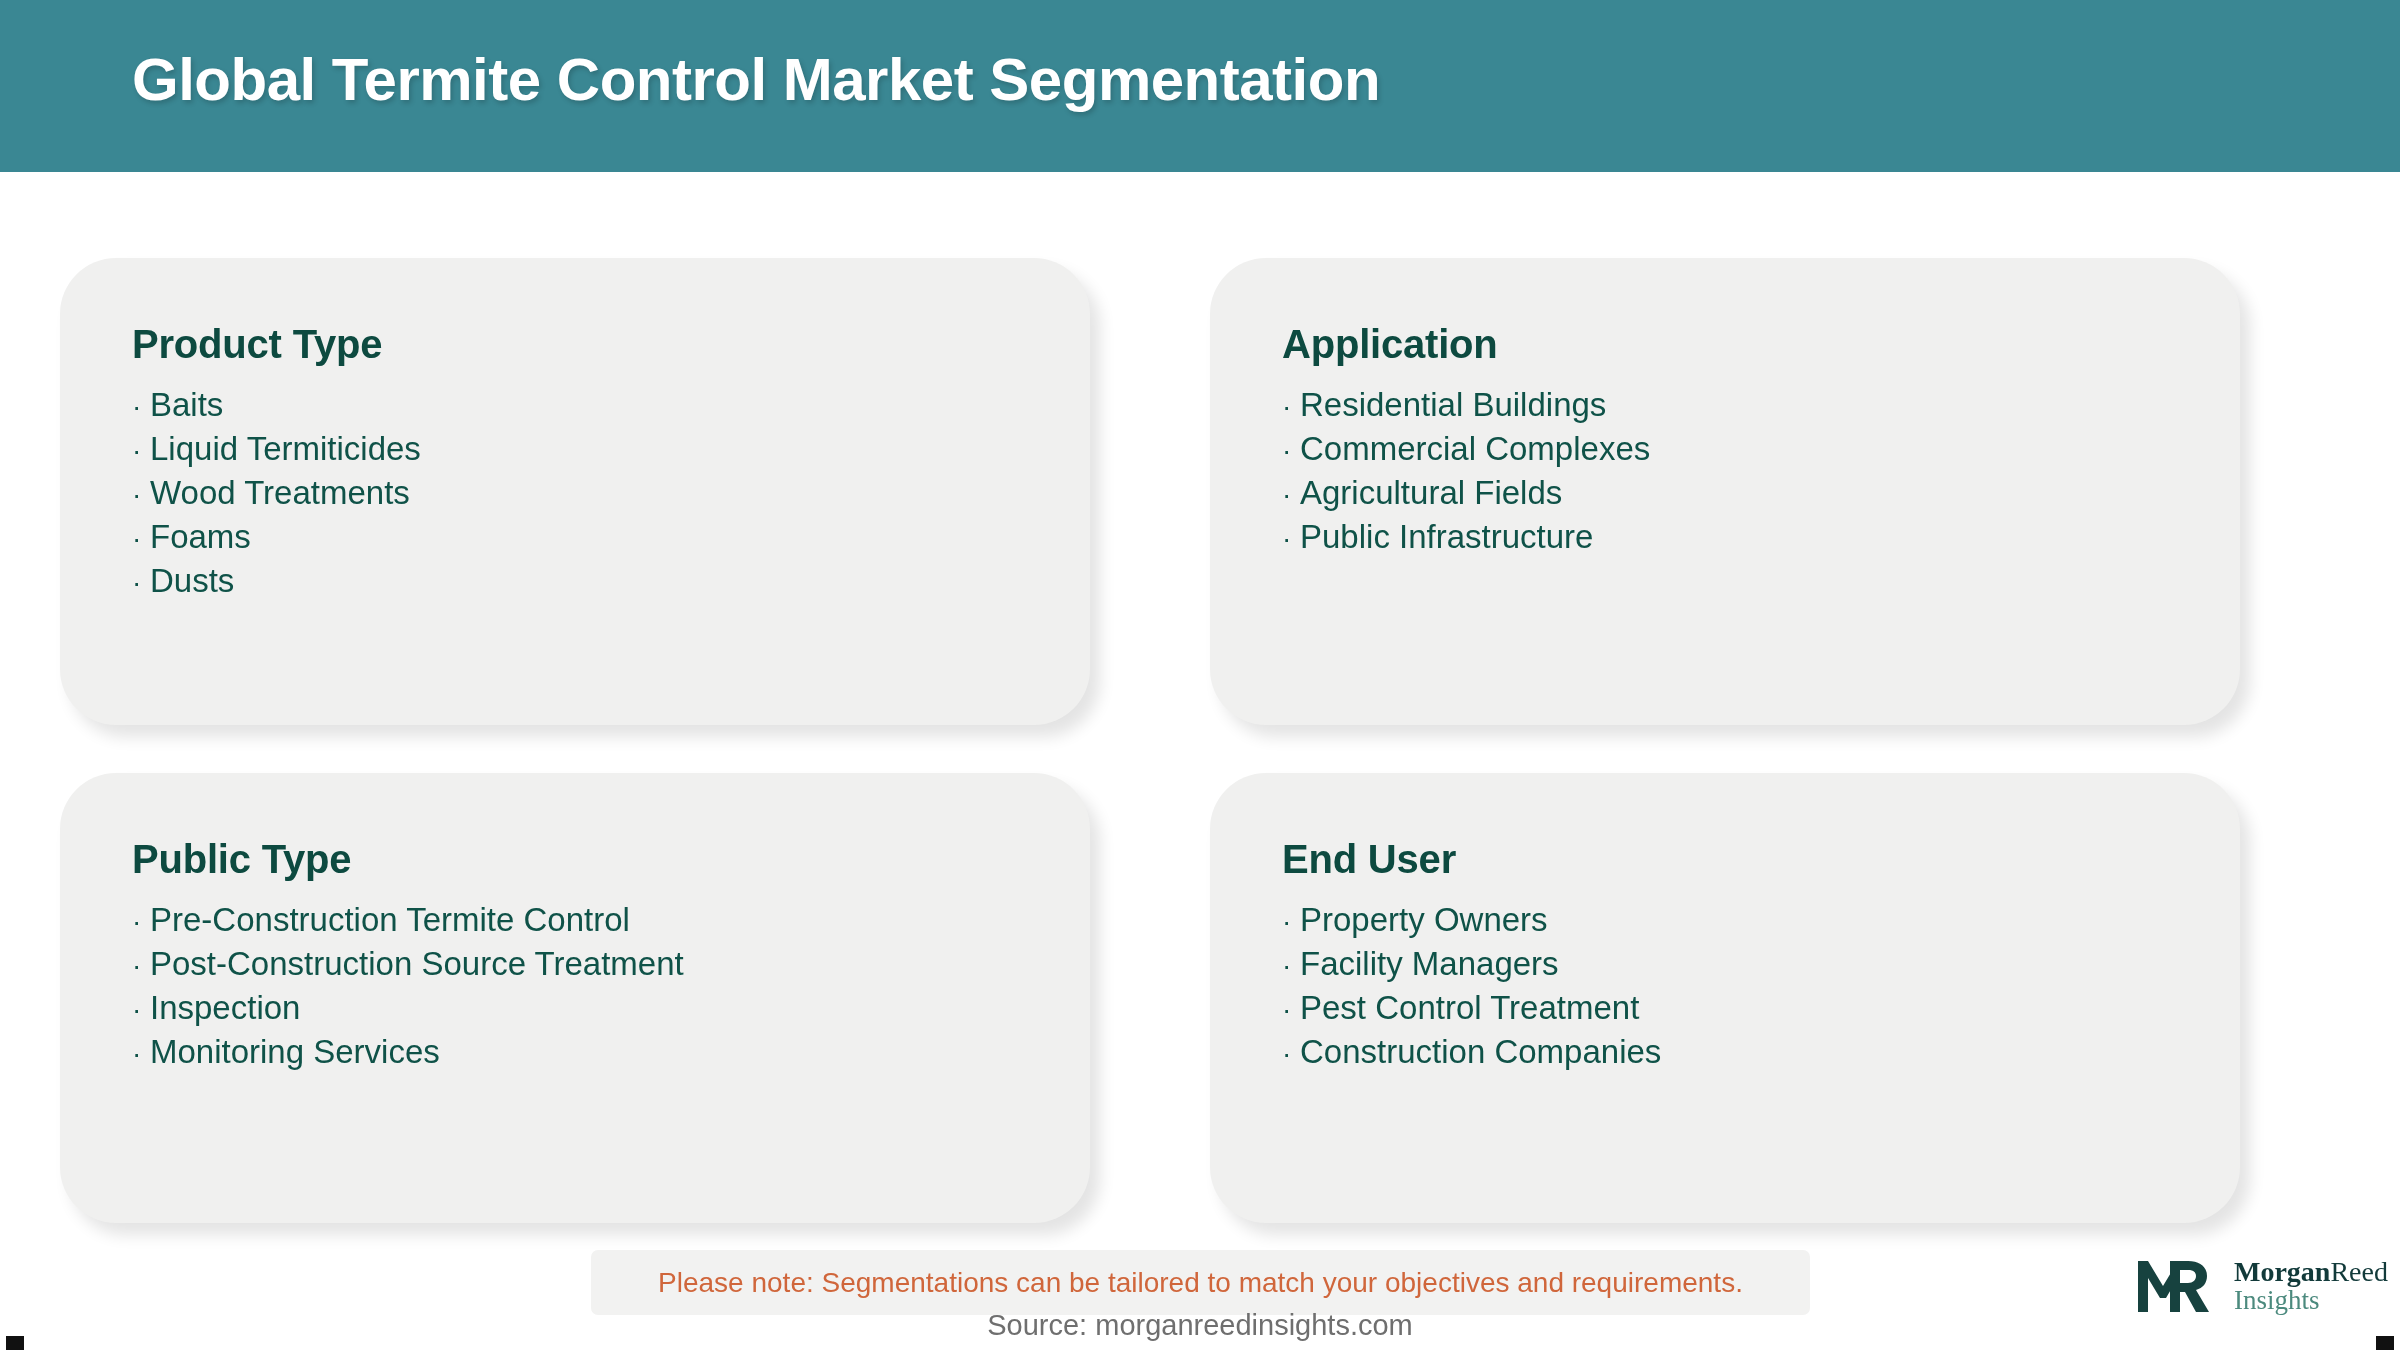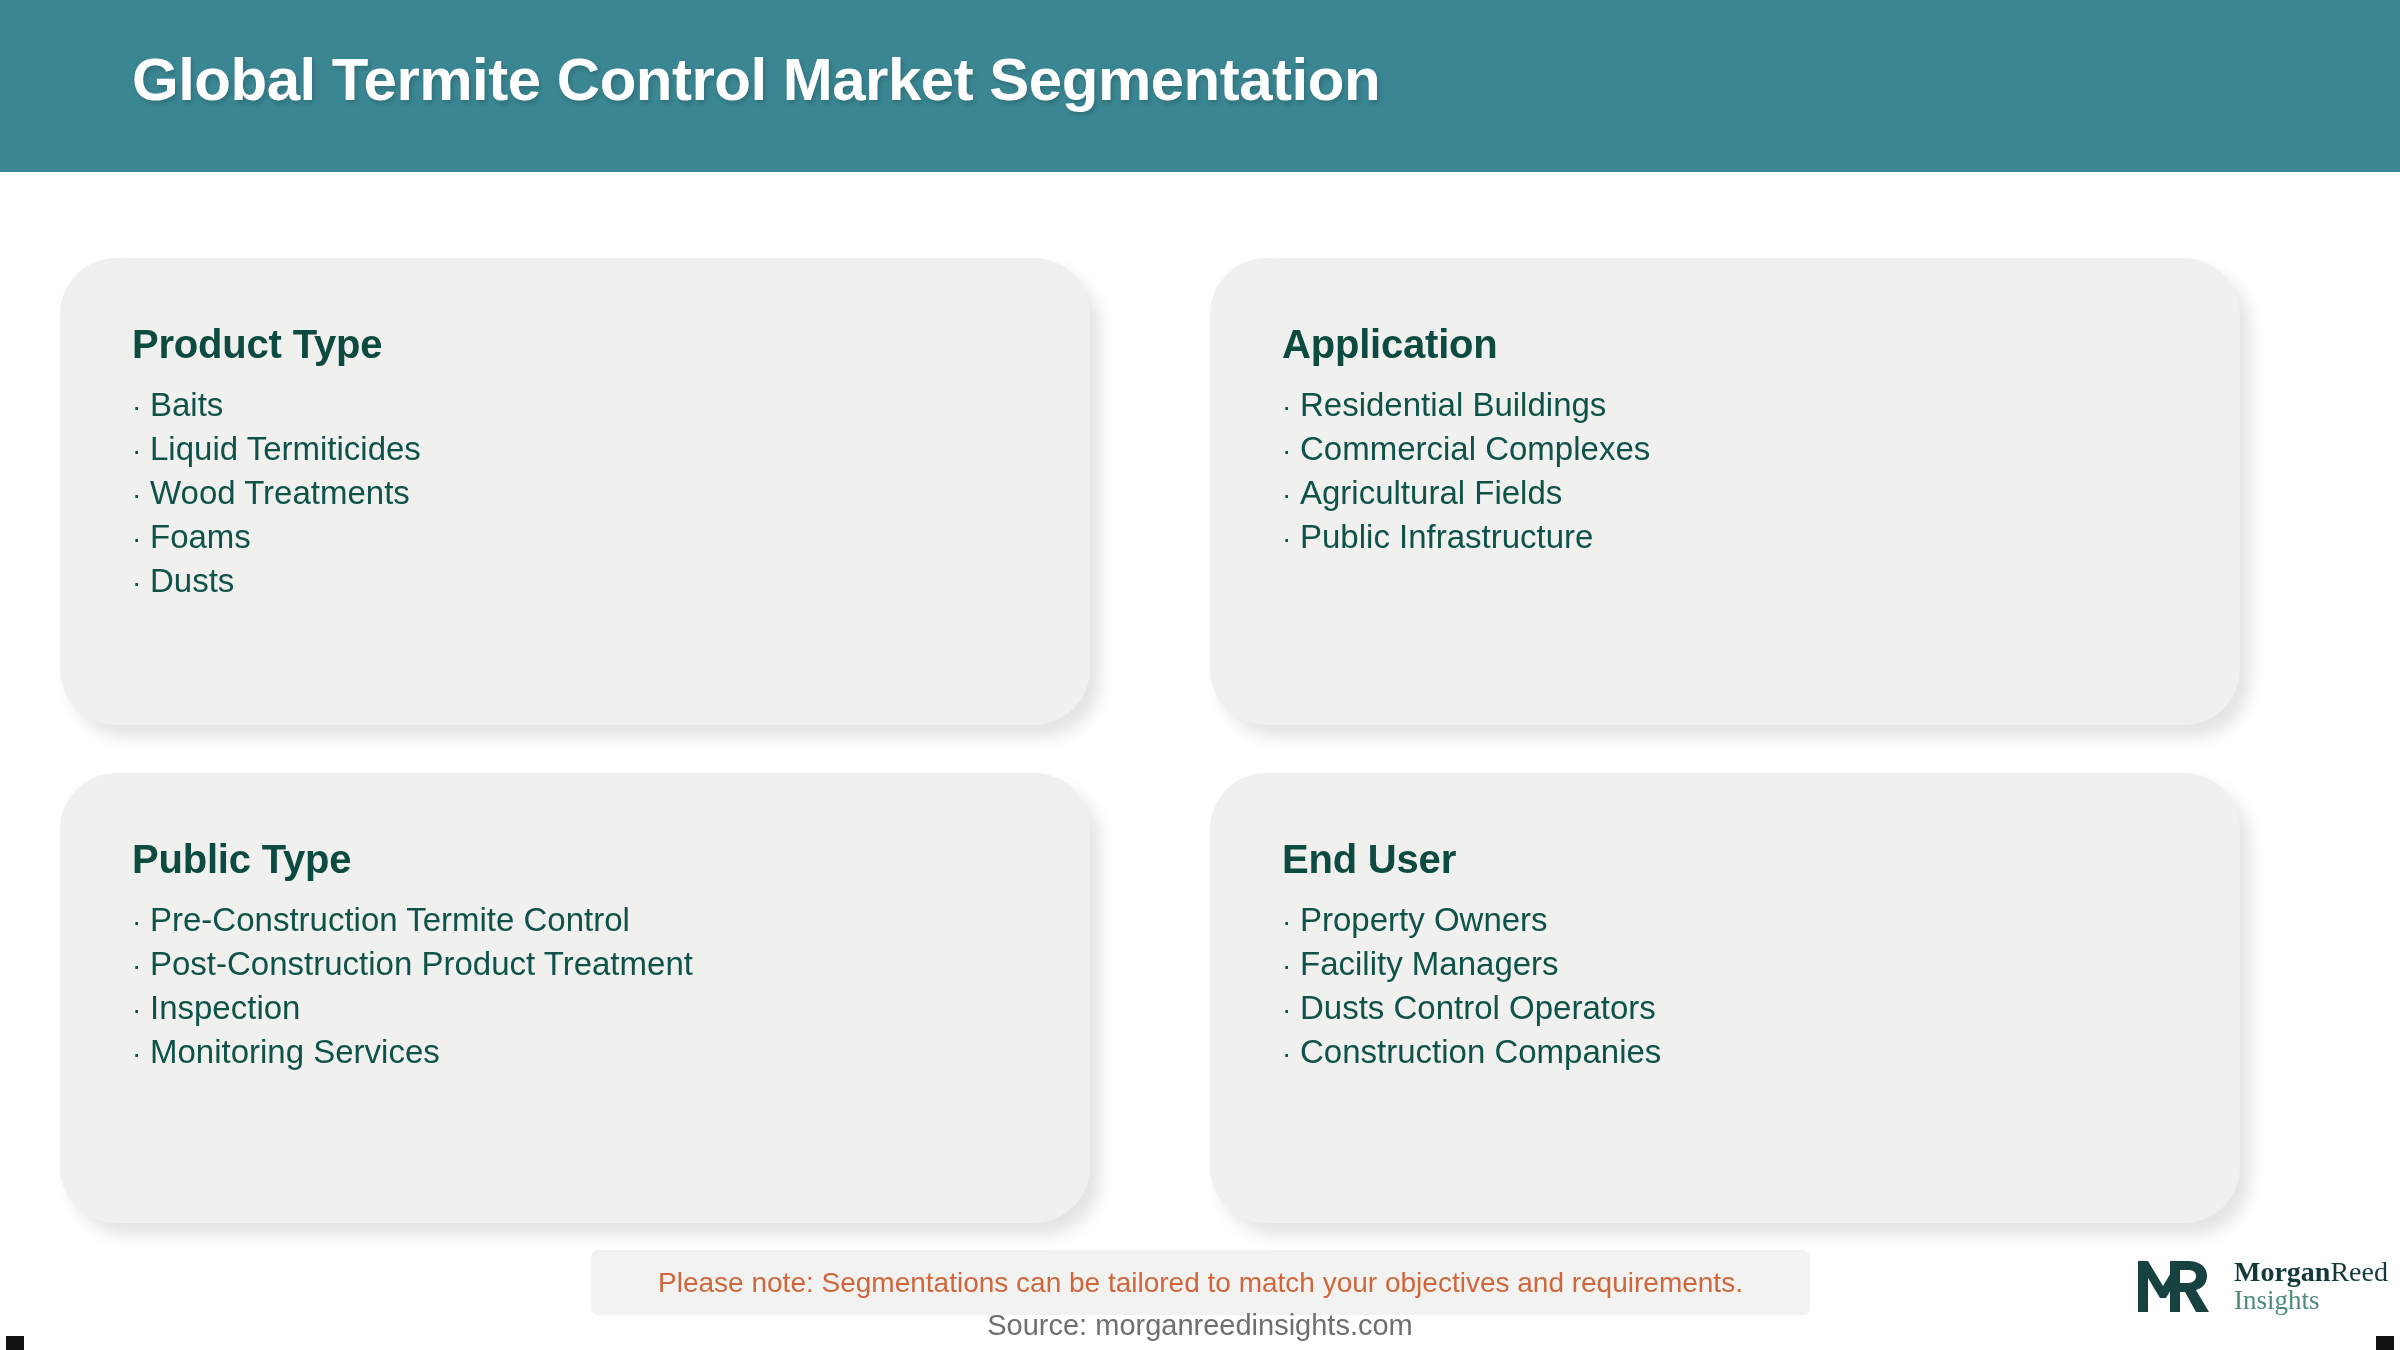--- a/index.html
+++ b/index.html
@@ -230,21 +230,21 @@
 
   <div class="card bottom-left">
     <div class="card-title">Public Type</div>
     <ul class="card-list">
       <li>
         <span class="bullet">·</span>
         <span>Pre-Construction Termite Control</span>
       </li>
       <li>
         <span class="bullet">·</span>
-        <span>Post-Construction Product Treatment</span>
+        <span>Post-Construction Source Treatment</span>
       </li>
       <li>
         <span class="bullet">·</span>
         <span>Inspection</span>
       </li>
       <li>
         <span class="bullet">·</span>
         <span>Monitoring Services</span>
       </li>
     </ul>
@@ -256,21 +256,21 @@
       <li>
         <span class="bullet">·</span>
         <span>Property Owners</span>
       </li>
       <li>
         <span class="bullet">·</span>
         <span>Facility Managers</span>
       </li>
       <li>
         <span class="bullet">·</span>
-        <span>Dusts Control Operators</span>
+        <span>Pest Control Treatment</span>
       </li>
       <li>
         <span class="bullet">·</span>
         <span>Construction Companies</span>
       </li>
     </ul>
   </div>
 
 </div>
 

